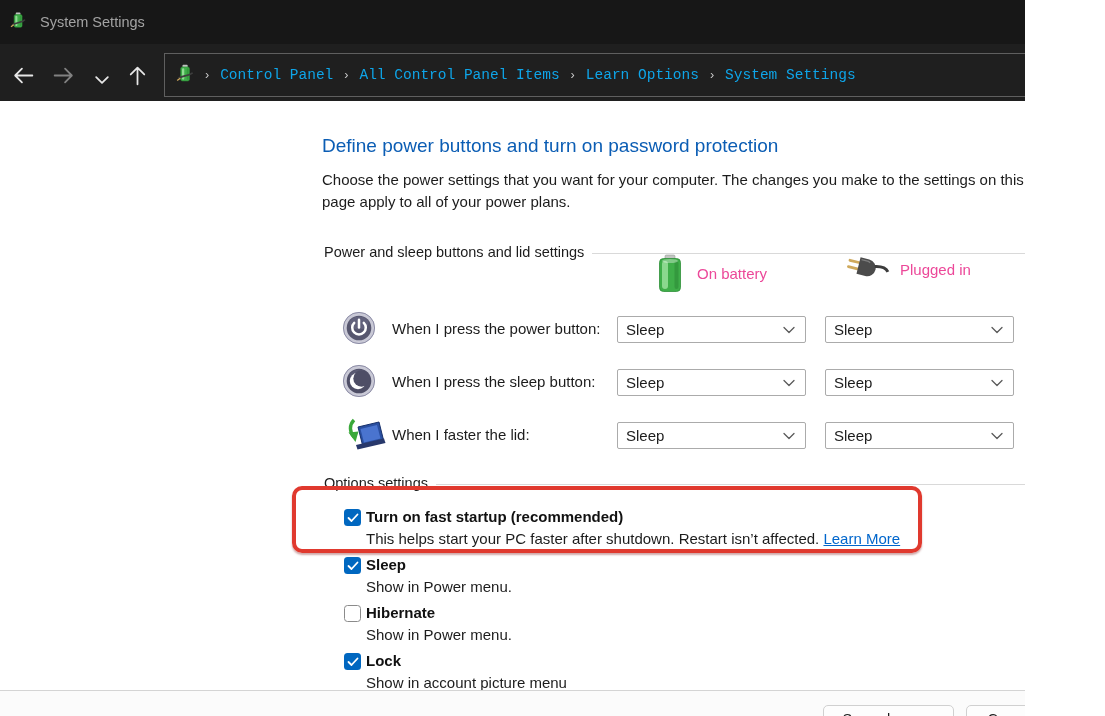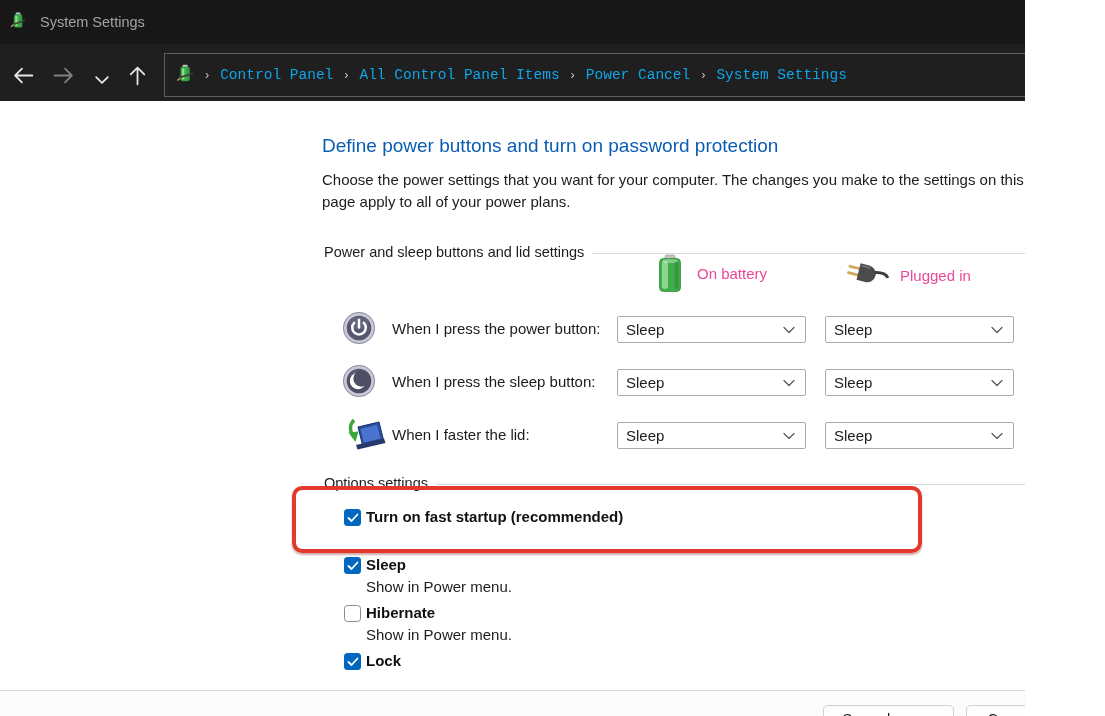--- a/index.html
+++ b/index.html
@@ -32,21 +32,21 @@
   .desc { position:absolute; left:322px; top:169px; width:702px; font-size:15px; line-height:21.5px; color:#1c1c1c; }
 
   .group { position:absolute; left:324px; width:716px; display:flex; align-items:center; }
   .group .g-label { font-size:14.5px; color:#1c1c1c; white-space:nowrap; }
   .group .g-rule { flex:1; height:1px; background:#d9d9d9; margin-left:8px; margin-top:3px; }
   .group-1 { top:244px; }
   .group-2 { top:475px; }
 
   .col-header { position:absolute; display:flex; align-items:center; }
   .col-battery { left:656px; top:254px; gap:13px; }
-  .col-plugged { left:846px; top:261px; gap:10px;justify-content:space-between; }
+  .col-plugged { left:846px; top:255px; gap:10px;justify-content:space-between; }
   .col-header .c-label { font-size:15px; color:#ec4899; }
 
   .setting-row { position:absolute; left:322px; width:718px; height:42px; }
   .row-1 { top:310px; } .row-2 { top:363px; } .row-3 { top:416px; }
   .row-icon { position:absolute; left:20px; top:1px; }
   .row-label { position:absolute; left:70px; top:10px; font-size:15px; color:#1c1c1c; white-space:nowrap; }
   .dd { position:absolute; top:6px; width:189px; height:27px; background:#fff; border:1px solid #ababab;
         border-radius:2px; display:flex; align-items:center; justify-content:space-between; padding:0 10px 0 8px; }
   .dd-1 { left:295px; } .dd-2 { left:503px; }
   .dd .dd-value { font-size:15px; color:#1c1c1c; }
@@ -124,21 +124,21 @@
           <rect x="13.5" y="6" width="2" height="13" rx="1" fill="#2c8834" opacity="0.6"></rect>
           <path d="M4 17.5 C9 14 18 14.5 20 11" stroke="#3e3e3e" stroke-width="2" fill="none"></path>
           <path d="M2.5 20 l3.5-2.6" stroke="#cfa95c" stroke-width="1.6"></path>
         </svg>
       </span>
       <span class="crumb-sep">›</span>
       <span class="crumb">Control Panel</span>
       <span class="crumb-sep">›</span>
       <span class="crumb">All Control Panel Items</span>
       <span class="crumb-sep">›</span>
-      <span class="crumb">Power Cancel</span>
+      <span class="crumb">Learn Options</span>
       <span class="crumb-sep">›</span>
       <span class="crumb">System Settings</span>
       <span class="addr-spacer"></span>
       <span class="addr-dd">
         <svg width="14" height="10" viewBox="0 0 12 8">
           <path d="M1 1.5 L6 6.5 L11 1.5" stroke="#e6e6e6" stroke-width="1.5" fill="none" stroke-linecap="round" stroke-linejoin="round"></path>
         </svg>
       </span>
     </div>
 
@@ -264,20 +264,21 @@
     <span class="g-rule"></span>
   </div>
 
   <div class="check-row cr-1">
     <span class="checkbox checked">
       <svg width="12" height="10" viewBox="0 0 12 10">
           <path d="M1.5 5 L4.5 8 L10.5 1.5" stroke="#fff" stroke-width="1.8" fill="none" stroke-linecap="round" stroke-linejoin="round"></path>
         </svg>
     </span>
     <span class="check-label">Turn on fast startup (recommended)</span>
+    <span class="check-desc"><span>This helps start your PC faster after shutdown. Restart isn’t affected. </span><a class="learn-link" href="#">Learn More</a></span>
   </div>
 
   <div class="check-row cr-2">
     <span class="checkbox checked">
       <svg width="12" height="10" viewBox="0 0 12 10">
           <path d="M1.5 5 L4.5 8 L10.5 1.5" stroke="#fff" stroke-width="1.8" fill="none" stroke-linecap="round" stroke-linejoin="round"></path>
         </svg>
     </span>
     <span class="check-label">Sleep</span>
     <span class="check-desc">Show in Power menu.</span>
@@ -291,20 +292,21 @@
     <span class="check-desc">Show in Power menu.</span>
   </div>
 
   <div class="check-row cr-4">
     <span class="checkbox checked">
       <svg width="12" height="10" viewBox="0 0 12 10">
           <path d="M1.5 5 L4.5 8 L10.5 1.5" stroke="#fff" stroke-width="1.8" fill="none" stroke-linecap="round" stroke-linejoin="round"></path>
         </svg>
     </span>
     <span class="check-label">Lock</span>
+    <span class="check-desc">Show in account picture menu</span>
   </div>
 
   <div class="highlight-box"></div>
 
   <div class="footer-rule"></div>
   <div class="footer"></div>
   <div class="btn btn-save">Save changes</div>
   <div class="btn btn-cancel">Cancel</div>
 
 </div>

